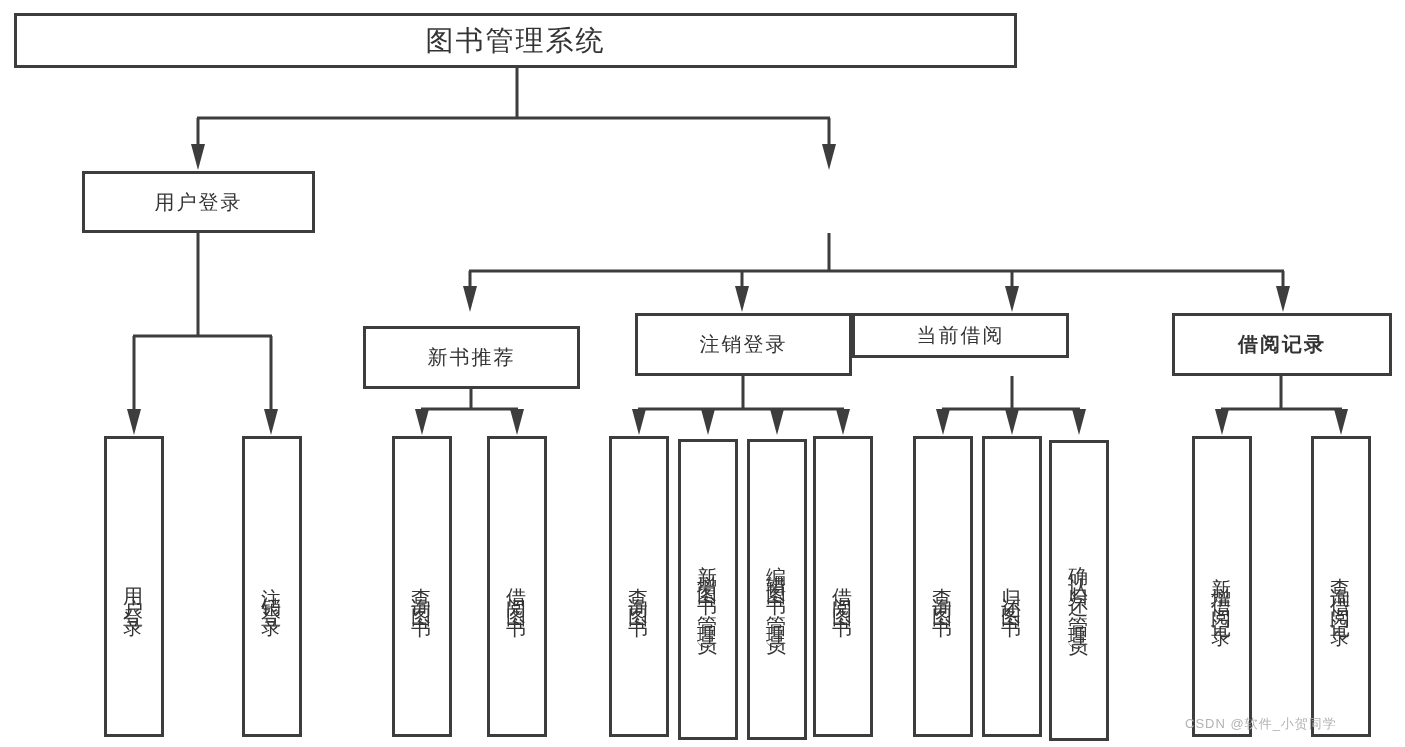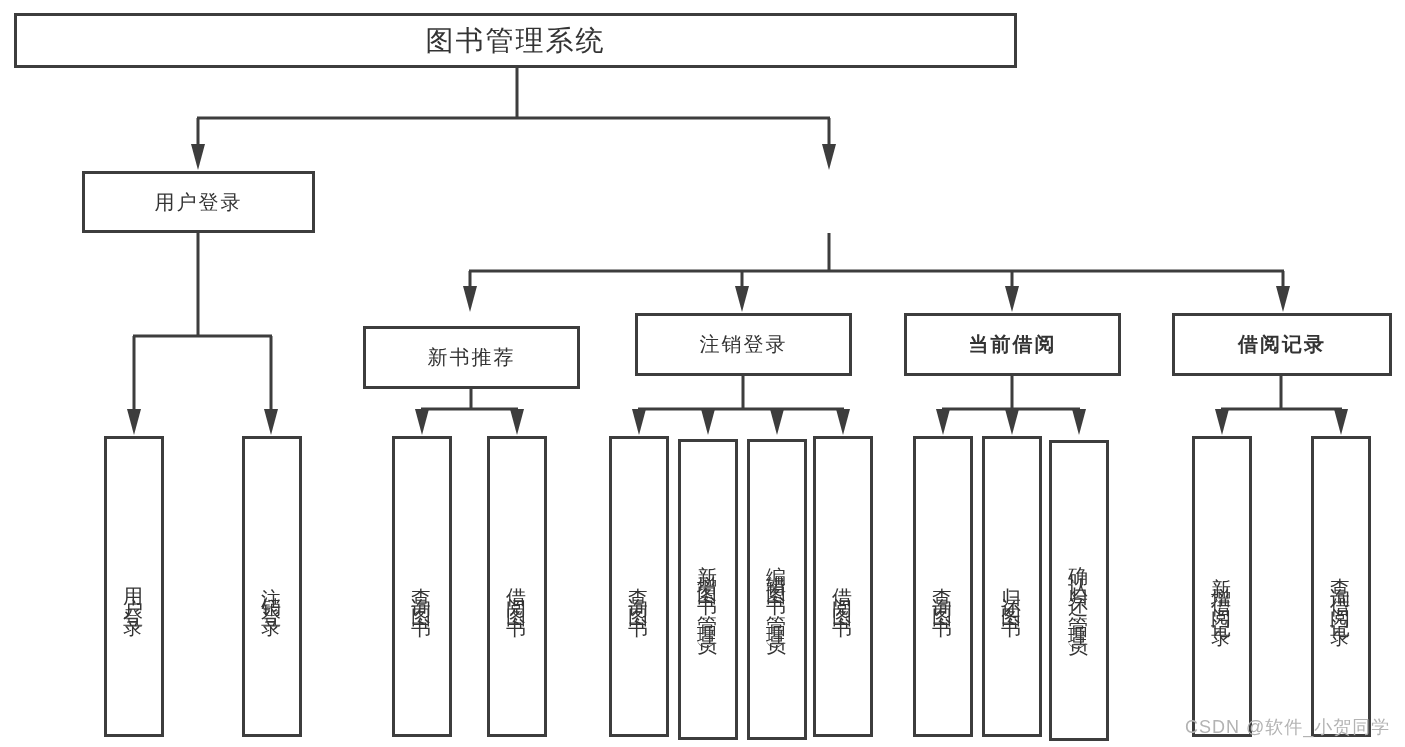--- a/index.html
+++ b/index.html
@@ -34,21 +34,21 @@
     font-size: 20px;
     letter-spacing: 0.5em;
     margin-bottom: -10px; 
     white-space: nowrap;
     color: #333333;
   }
   .watermark {
     position: absolute;
     left: 1185px;
     top: 715px;
-    font-size: 18px;
+    font-size: 13px;
     color: #b3b3b3;
     letter-spacing: 1px;
     white-space: nowrap;
     z-index: 5;
   }
 </style>
 </head>
 <body>
 
 <div class="canvas">
@@ -91,21 +91,21 @@
   <div class="box hbox" style="left:82px; top:171px; width:233px; height:62px;">
     <span>用户登录</span>
   </div>
 
   <div class="box hbox" style="left:363px; top:326px; width:217px; height:63px;">
     <span>新书推荐</span>
   </div>
   <div class="box hbox" style="left:635px; top:313px; width:217px; height:63px;">
     <span>注销登录</span>
   </div>
-  <div class="box hbox" style="left:904px; top:313px; width:217px; height:63px;font-weight:bold;">
+  <div class="box hbox" style="left:852px; top:313px; width:217px; height:45px;">
     <span>当前借阅</span>
   </div>
   <div class="box hbox" style="left:1172px; top:313px; width:220px; height:63px;font-weight:bold;">
     <span>借阅记录</span>
   </div>
 
   <div class="box leaf" style="left:104px;">
     <span class="vtext">用户登录</span>
   </div>
   <div class="box leaf" style="left:242px;">

